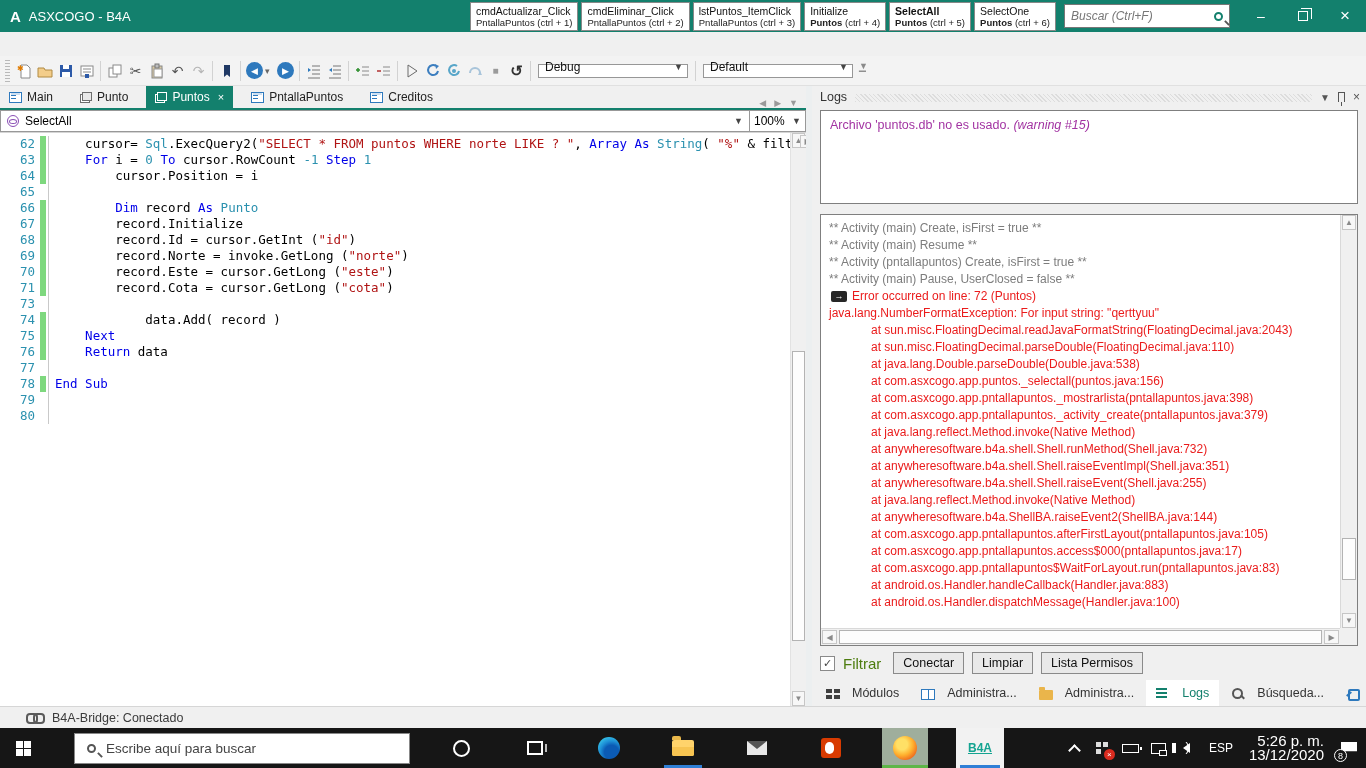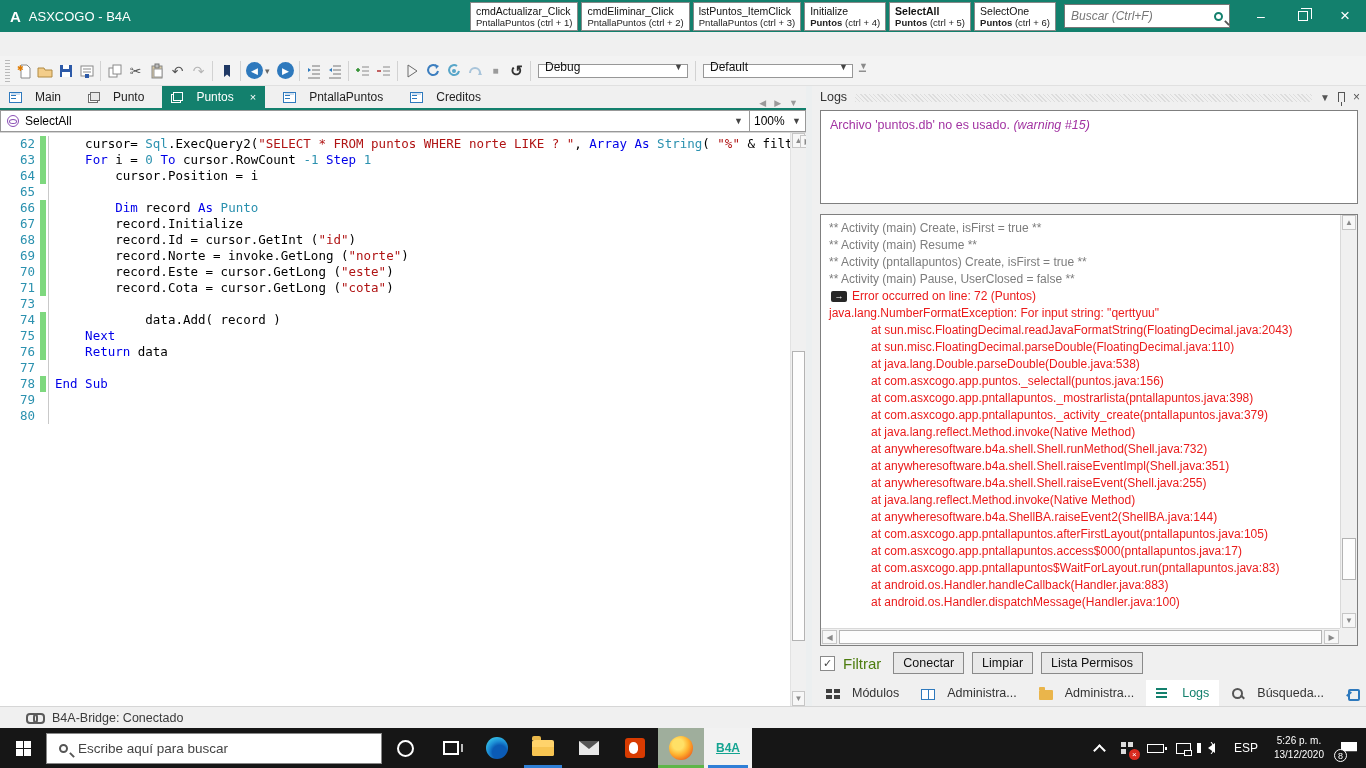--- a/index.html
+++ b/index.html
@@ -41,21 +41,21 @@
   .overflow-caret{color:#8a8a8a;font-size:9px;margin-left:2px;}
 
   
   .main{position:absolute;left:0;top:86px;width:1366px;height:620px;}
   .editor-pane{position:absolute;left:0;top:0;width:806px;height:620px;background:#fff;display:flex;flex-direction:column;}
   .splitter{position:absolute;left:806px;top:0;width:6px;height:620px;background:#eceff0;}
   .logs-pane{position:absolute;left:812px;top:0;width:554px;height:620px;background:#f0f0f0;display:flex;flex-direction:column;}
 
   
   .tabstrip{height:24px;background:#f0f0f0;display:flex;align-items:flex-end;border-bottom:2px solid #13806d;}
-  .etab{display:flex;align-items:center;gap:13px;font-size:12px;color:#222;padding:3px 9px;height:22px;margin-right:9px;white-space:nowrap;}
+  .etab{display:flex;align-items:center;gap:5px;font-size:12px;color:#222;padding:3px 9px;height:22px;margin-right:9px;white-space:nowrap;}
   .etab.active{background:#13806d;color:#fff;}
   .etab .close-x{font-size:11px;margin-left:3px;}
   .tab-navs{margin-left:auto;display:flex;gap:8px;align-items:center;padding-right:8px;color:#9a9a9a;font-size:9px;}
 
   
   .ico-form{width:13px;height:11px;border:1px solid #2e79bd;background:#fff;position:relative;}
   .ico-form:before{content:"";position:absolute;left:1px;top:2px;right:5px;height:1px;background:#2e79bd;box-shadow:0 3px 0 #2e79bd;}
   .ico-form:after{content:"";position:absolute;left:1px;top:0;right:1px;height:2px;background:#cfe0f1;}
   .ico-class{width:12px;height:11px;position:relative;}
   .ico-class:before{content:"";position:absolute;left:0;bottom:0;width:8px;height:7px;border:1px solid #6d6d6d;background:#fff;}
@@ -140,21 +140,21 @@
   .bi-find:before{content:"";position:absolute;left:2px;top:2px;width:8px;height:8px;border:2px solid #2e79bd;border-radius:2px;}
   .bi-find:after{content:"";position:absolute;left:0;top:6px;width:6px;height:2px;background:#2e79bd;transform:rotate(-40deg);}
 
   
   .statusbar{position:absolute;left:0;top:706px;width:1366px;height:22px;background:#f0f0f0;border-top:1px solid #d6d6d6;display:flex;align-items:center;font-size:12.5px;color:#3a3a3a;gap:10px;padding-left:26px;}
   .link-ic{width:16px;height:9px;position:relative;}
   .link-ic:before{content:"";position:absolute;left:0;top:0;width:8px;height:7px;border:2px solid #5a5a5a;border-radius:4px;}
   .link-ic:after{content:"";position:absolute;left:7px;top:0;width:8px;height:7px;border:2px solid #5a5a5a;border-radius:4px;}
 
   
-  .taskbar{position:absolute;left:0;top:728px;width:1366px;height:40px;background:#161616;display:flex;align-items:center;color:#fff;}
+  .taskbar{position:absolute;left:0;top:728px;width:1366px;height:40px;background:#161616;display:flex;align-items:center;color:#fff;gap:28px;}
   .tk-btn{width:46px;height:40px;display:flex;align-items:center;justify-content:center;position:relative;flex:none;}
   .win-logo{width:15px;height:15px;position:relative;}
   .win-logo:before{content:"";position:absolute;left:0;top:0;width:7px;height:7px;background:#fff;box-shadow:8px 0 0 #fff,0 8px 0 #fff,8px 8px 0 #fff;}
   .tk-search{width:336px;height:31px;background:#fff;border:1px solid #888;display:flex;align-items:center;gap:10px;padding:0 12px;color:#444;font-size:13.5px;flex:none;}
   .mag{width:9px;height:9px;border:2px solid #555;border-radius:50%;position:relative;flex:none;}
   .mag:after{content:"";position:absolute;left:8px;top:8px;width:6px;height:2px;background:#555;transform:rotate(45deg);}
   .cortana{width:17px;height:17px;border:2px solid #fff;border-radius:50%;}
   .taskview{width:16px;height:14px;border:2px solid #fff;position:relative;}
   .taskview:before{content:"";position:absolute;right:-6px;top:1px;width:2px;height:8px;background:#bbb;}
   .edge-ic{width:22px;height:22px;border-radius:50%;background:radial-gradient(circle at 62% 70%,#0b5bb5 0 35%,#1d8fd6 55%,#35c1e7 80%);}
@@ -178,21 +178,21 @@
   .dots-ic:before{content:"";position:absolute;left:0;top:0;width:5px;height:5px;background:#ddd;box-shadow:7px 0 0 #ddd,0 7px 0 #ddd;}
   .badge-red{position:absolute;right:2px;bottom:8px;width:11px;height:11px;border-radius:50%;background:#d92b1f;color:#fff;font-size:8px;display:flex;align-items:center;justify-content:center;}
   .batt{width:17px;height:9px;border:1.5px solid #fff;position:relative;}
   .batt:before{content:"";position:absolute;right:-4px;top:2px;width:2px;height:3px;background:#fff;}
   .net{width:15px;height:11px;border:1.5px solid #fff;position:relative;}
   .net:before{content:"";position:absolute;right:-2px;bottom:-3px;width:6px;height:4px;background:#161616;border:1.5px solid #fff;}
   .spk{width:0;height:0;border-top:5px solid transparent;border-bottom:5px solid transparent;border-right:7px solid #fff;position:relative;}
   .spk:before{content:"";position:absolute;left:-11px;top:-5px;width:4px;height:10px;background:#fff;}
   .spk:after{content:")";color:#fff;position:absolute;left:2px;top:-8px;font-size:12px;}
   .tray-txt{color:#fff;font-size:12px;padding:0 8px;}
-  .tray-dt{color:#fff;font-size:10px;text-align:center;line-height:14px;padding:0 8px;}
+  .tray-dt{color:#fff;font-size:15px;text-align:right;line-height:14px;padding:0 8px;}
   .notif{width:34px;height:40px;display:flex;align-items:center;justify-content:center;position:relative;}
   .notif-ic{width:16px;height:13px;background:#fff;clip-path:polygon(0 0,100% 0,100% 75%,30% 75%,12% 100%,12% 75%,0 75%);}
   .notif-badge{position:absolute;left:2px;bottom:6px;width:13px;height:13px;border:1px solid #fff;border-radius:50%;background:#161616;color:#fff;font-size:9px;display:flex;align-items:center;justify-content:center;}
 </style>
 </head>
 <body>
 
 <div class="screen">
 
   <div class="titlebar">

